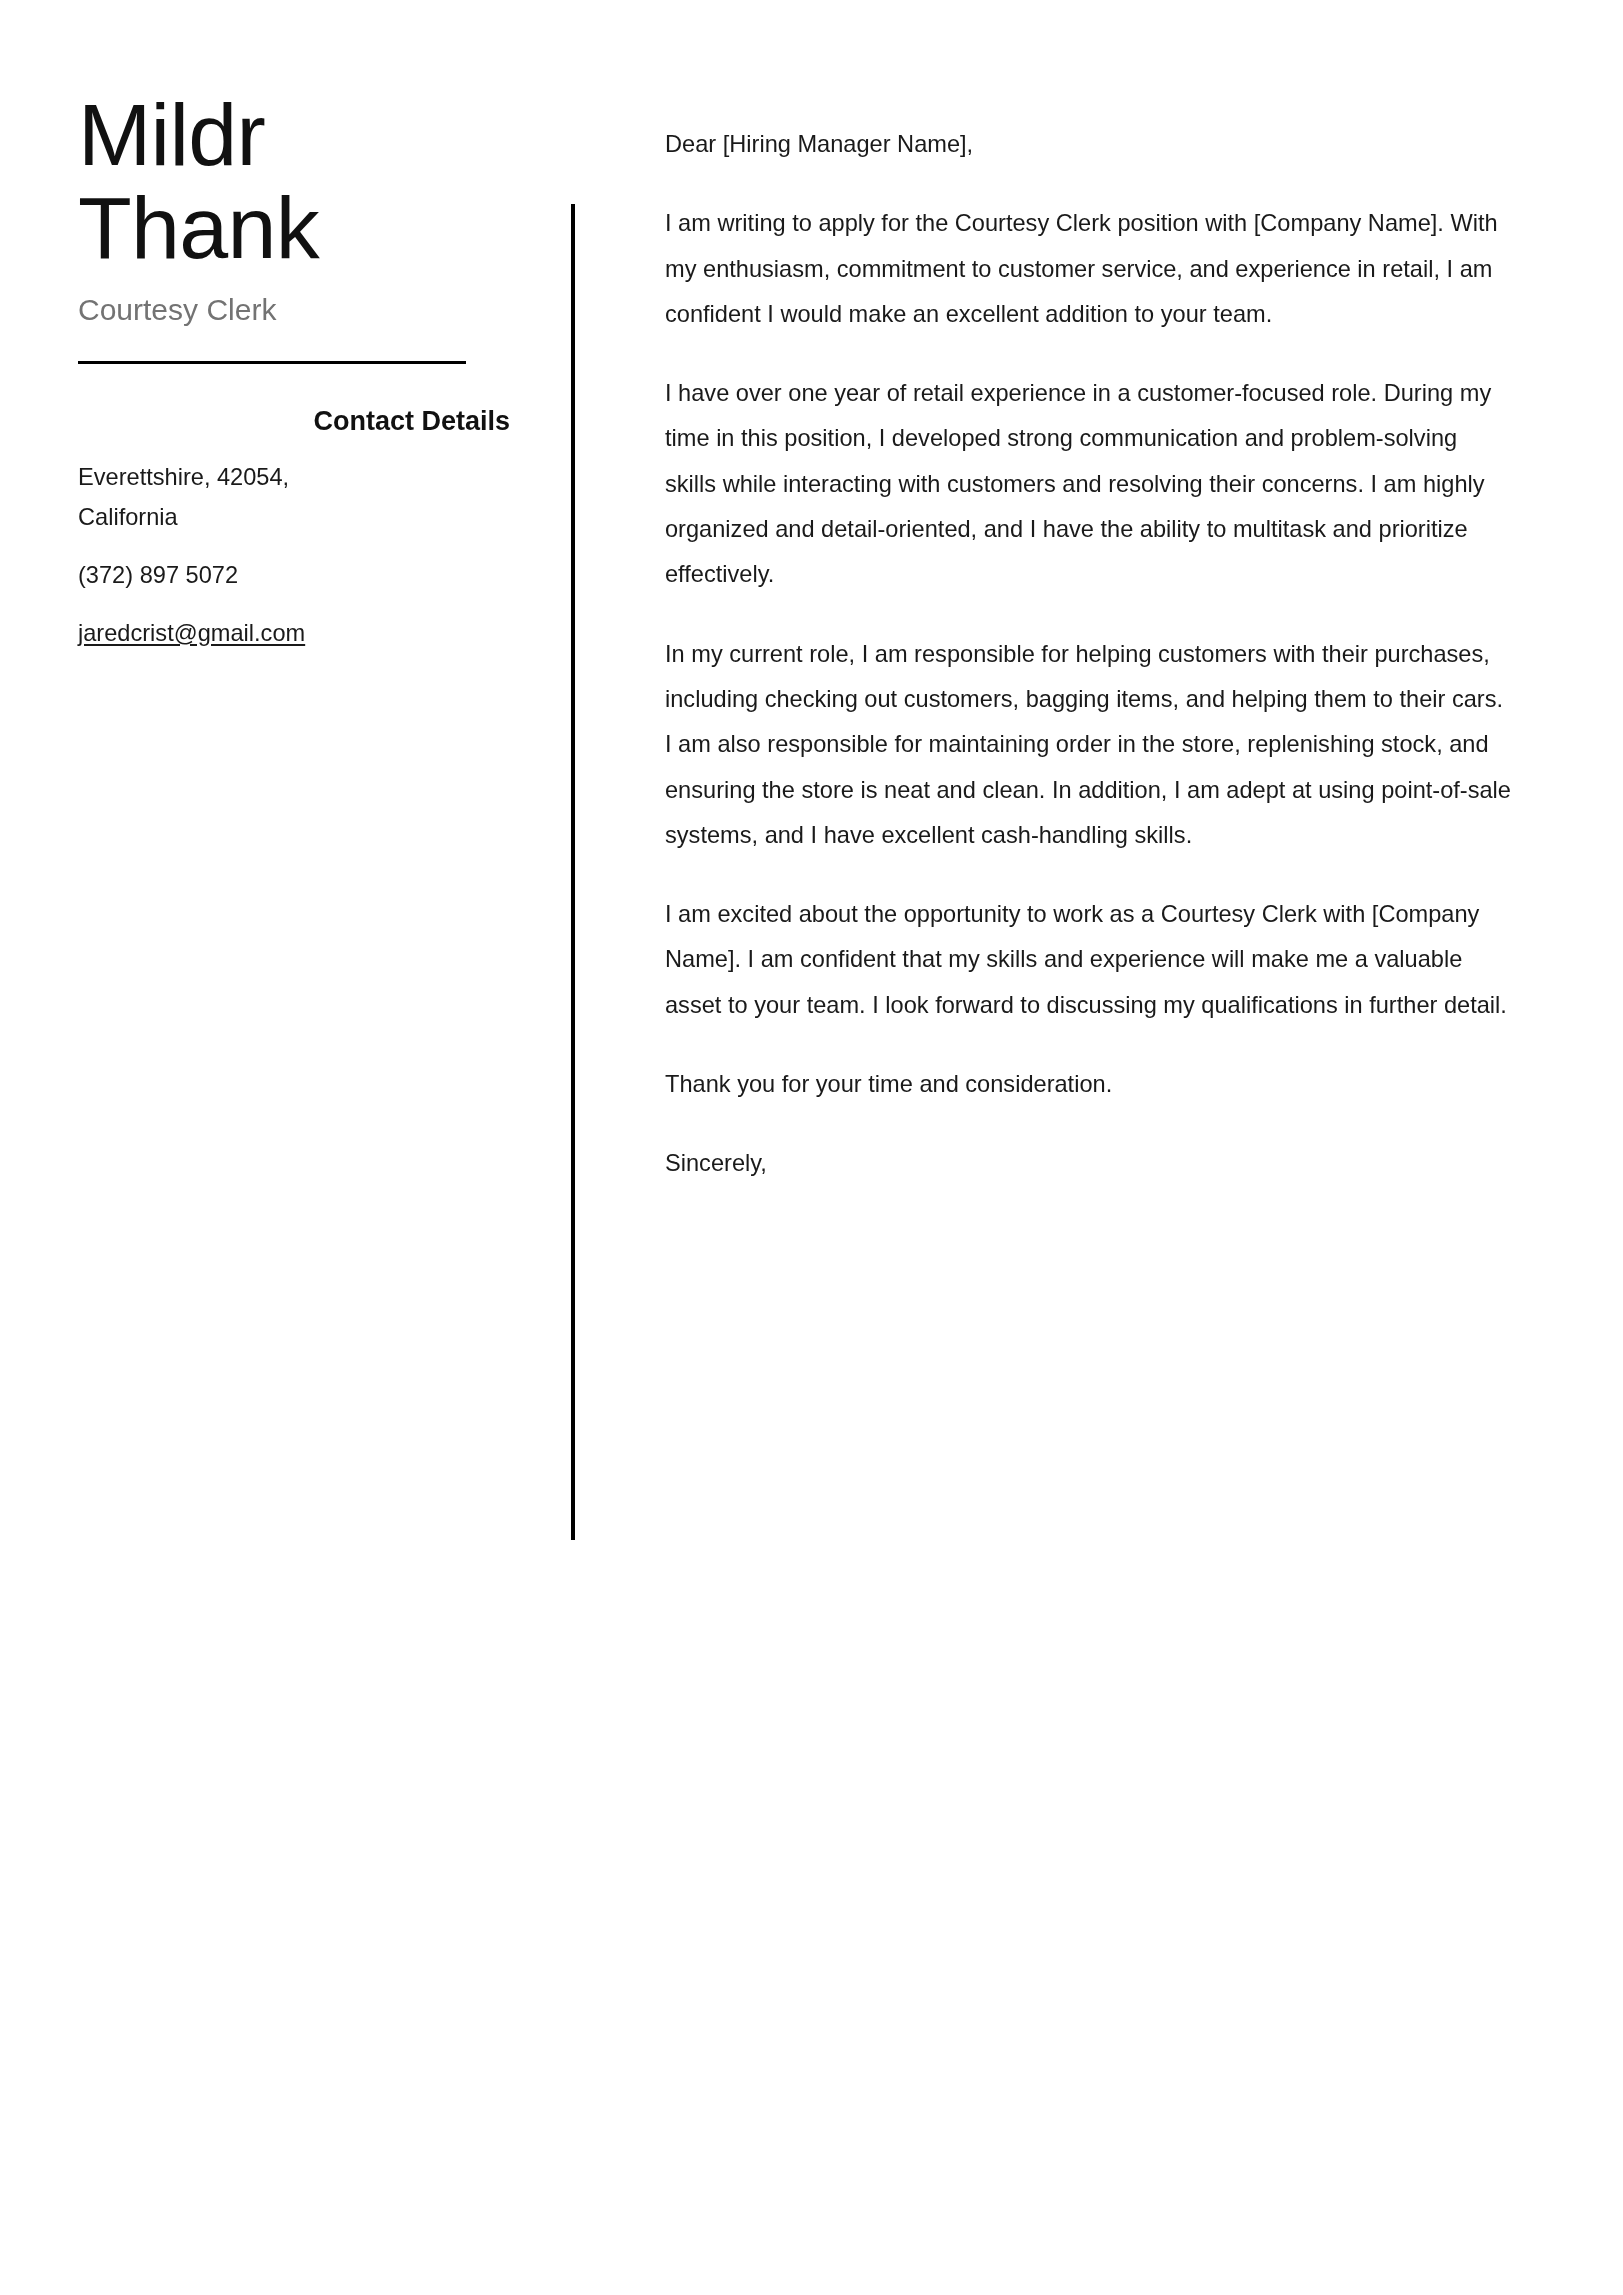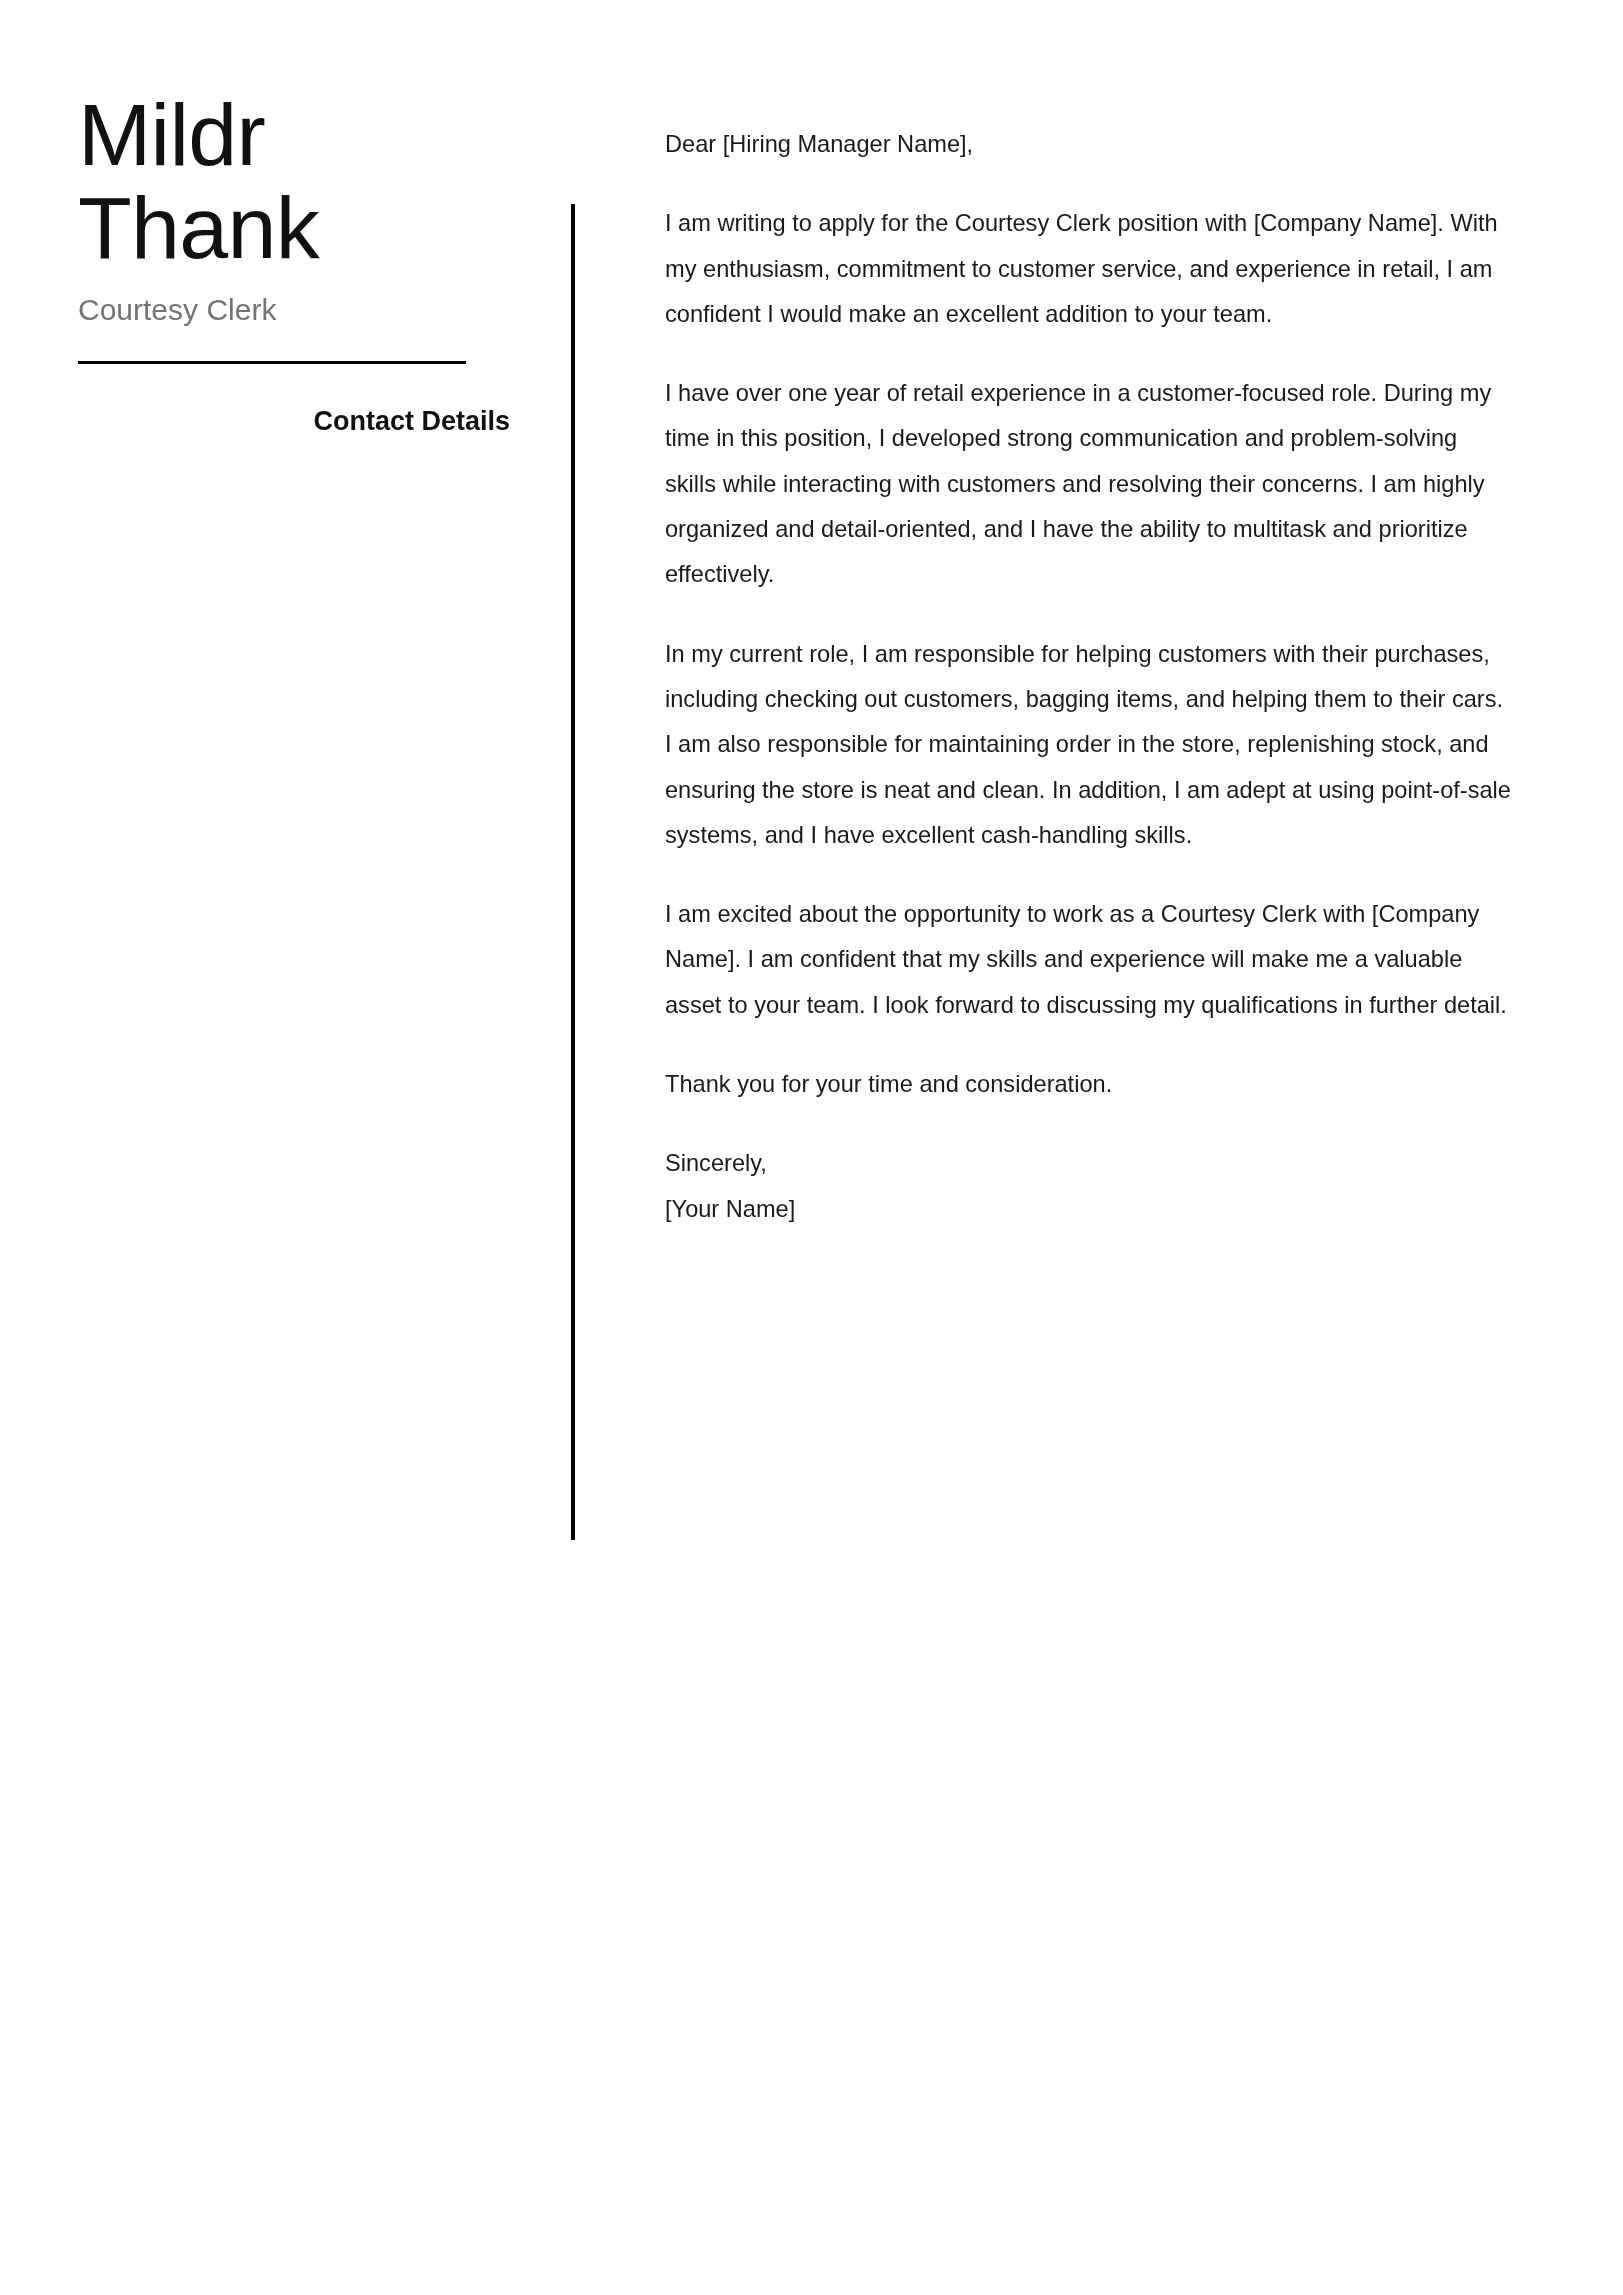--- a/index.html
+++ b/index.html
@@ -138,20 +138,25 @@
       <div class="name-line">Mildr</div>
       <div class="name-line">Thank</div>
     </div>
 
     <div class="job-title">Courtesy Clerk</div>
 
     <div class="sidebar-rule"></div>
 
     <div class="contact-heading">Contact Details</div>
 
+    <div class="contact-list">
+      <div class="contact-item">Everettshire, 42054, California</div>
+      <div class="contact-item">(372) 897 5072</div>
+      <div class="contact-item is-link">jaredcrist@gmail.com</div>
+    </div>
 
   </div>
 
   <div class="divider"></div>
 
   <div class="letter">
 
     <p class="salutation">Dear [Hiring Manager Name],</p>
 
     <p>I am writing to apply for the Courtesy Clerk position with [Company Name]. With my enthusiasm, commitment to customer service, and experience in retail, I am confident I would make an excellent addition to your team.</p>
@@ -159,19 +164,18 @@
     <p>I have over one year of retail experience in a customer-focused role. During my time in this position, I developed strong communication and problem-solving skills while interacting with customers and resolving their concerns. I am highly organized and detail-oriented, and I have the ability to multitask and prioritize effectively.</p>
 
     <p>In my current role, I am responsible for helping customers with their purchases, including checking out customers, bagging items, and helping them to their cars. I am also responsible for maintaining order in the store, replenishing stock, and ensuring the store is neat and clean. In addition, I am adept at using point-of-sale systems, and I have excellent cash-handling skills.</p>
 
     <p>I am excited about the opportunity to work as a Courtesy Clerk with [Company Name]. I am confident that my skills and experience will make me a valuable asset to your team. I look forward to discussing my qualifications in further detail.</p>
 
     <p>Thank you for your time and consideration.</p>
 
     <div class="signoff-group">
       <p>Sincerely,</p>
-      <p>[Your Name]</p>
     </div>
 
   </div>
 
 </div>
 
 
 </body></html>

